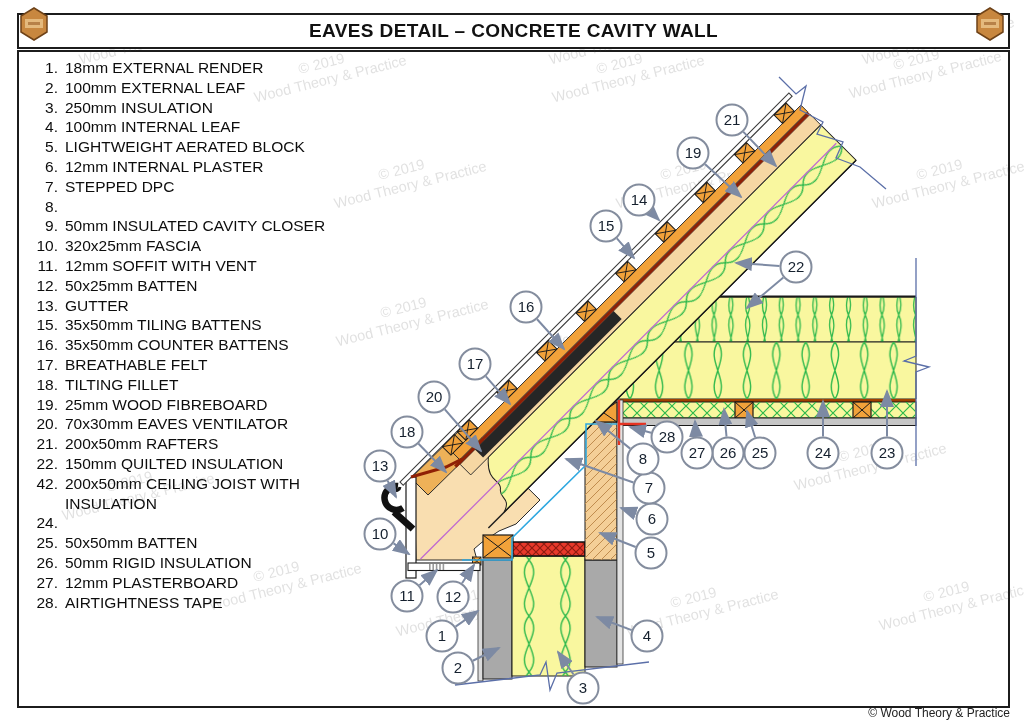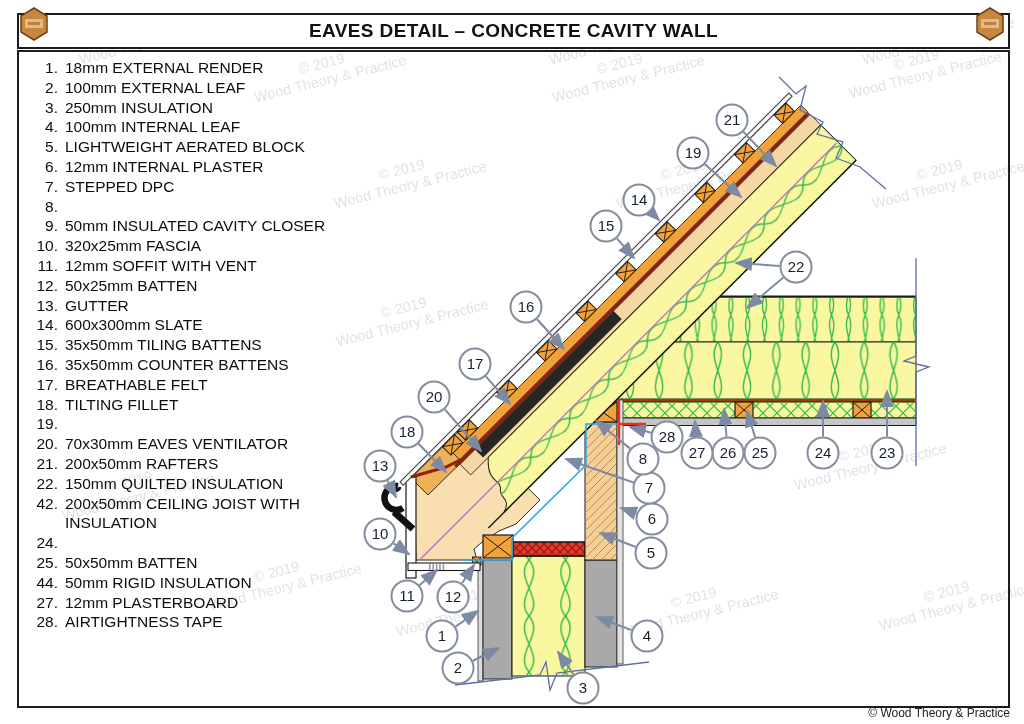--- a/index.html
+++ b/index.html
@@ -92,41 +92,38 @@
       </div>
       <div class="lrow">
         <div class="lnum">12.</div>
         <div class="llab">50x25mm BATTEN</div>
       </div>
       <div class="lrow">
         <div class="lnum">13.</div>
         <div class="llab">GUTTER</div>
       </div>
       <div class="lrow">
-        <div class="lnum">14.</div>
-        <div class="llab">600x300mm SLATE</div>
-      </div>
-      <div class="lrow">
         <div class="lnum">15.</div>
         <div class="llab">35x50mm TILING BATTENS</div>
       </div>
       <div class="lrow">
         <div class="lnum">16.</div>
         <div class="llab">35x50mm COUNTER BATTENS</div>
       </div>
       <div class="lrow">
         <div class="lnum">17.</div>
         <div class="llab">BREATHABLE FELT</div>
       </div>
       <div class="lrow">
         <div class="lnum">18.</div>
         <div class="llab">TILTING FILLET</div>
       </div>
       <div class="lrow">
         <div class="lnum">19.</div>
+        <div class="llab">25mm WOOD FIBREBOARD</div>
       </div>
       <div class="lrow">
         <div class="lnum">20.</div>
         <div class="llab">70x30mm EAVES VENTILATOR</div>
       </div>
       <div class="lrow">
         <div class="lnum">21.</div>
         <div class="llab">200x50mm RAFTERS</div>
       </div>
       <div class="lrow">
@@ -138,21 +135,21 @@
         <div class="llab">200x50mm CEILING JOIST WITH INSULATION</div>
       </div>
       <div class="lrow">
         <div class="lnum">24.</div>
       </div>
       <div class="lrow">
         <div class="lnum">25.</div>
         <div class="llab">50x50mm BATTEN</div>
       </div>
       <div class="lrow">
-        <div class="lnum">44.</div>
+        <div class="lnum">26.</div>
         <div class="llab">50mm RIGID INSULATION</div>
       </div>
       <div class="lrow">
         <div class="lnum">27.</div>
         <div class="llab">12mm PLASTERBOARD</div>
       </div>
       <div class="lrow">
         <div class="lnum">28.</div>
         <div class="llab">AIRTIGHTNESS TAPE</div>
       </div>

